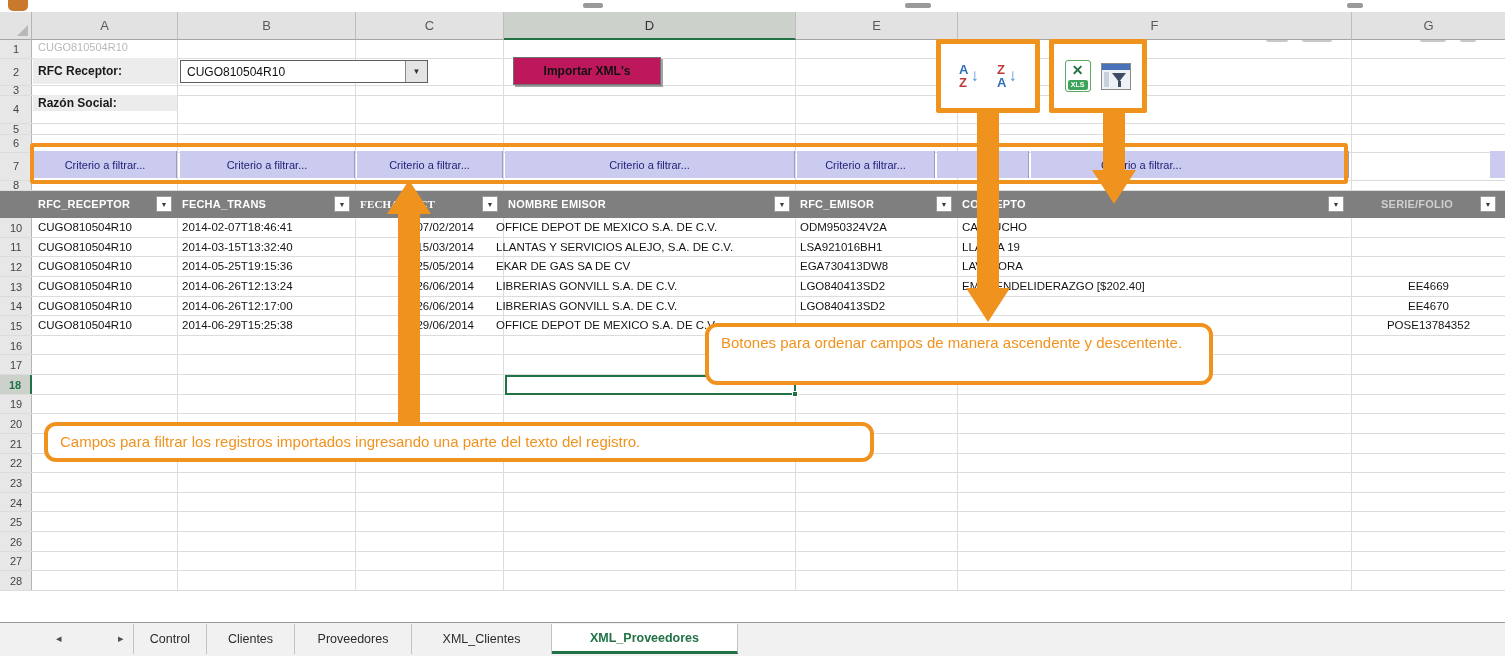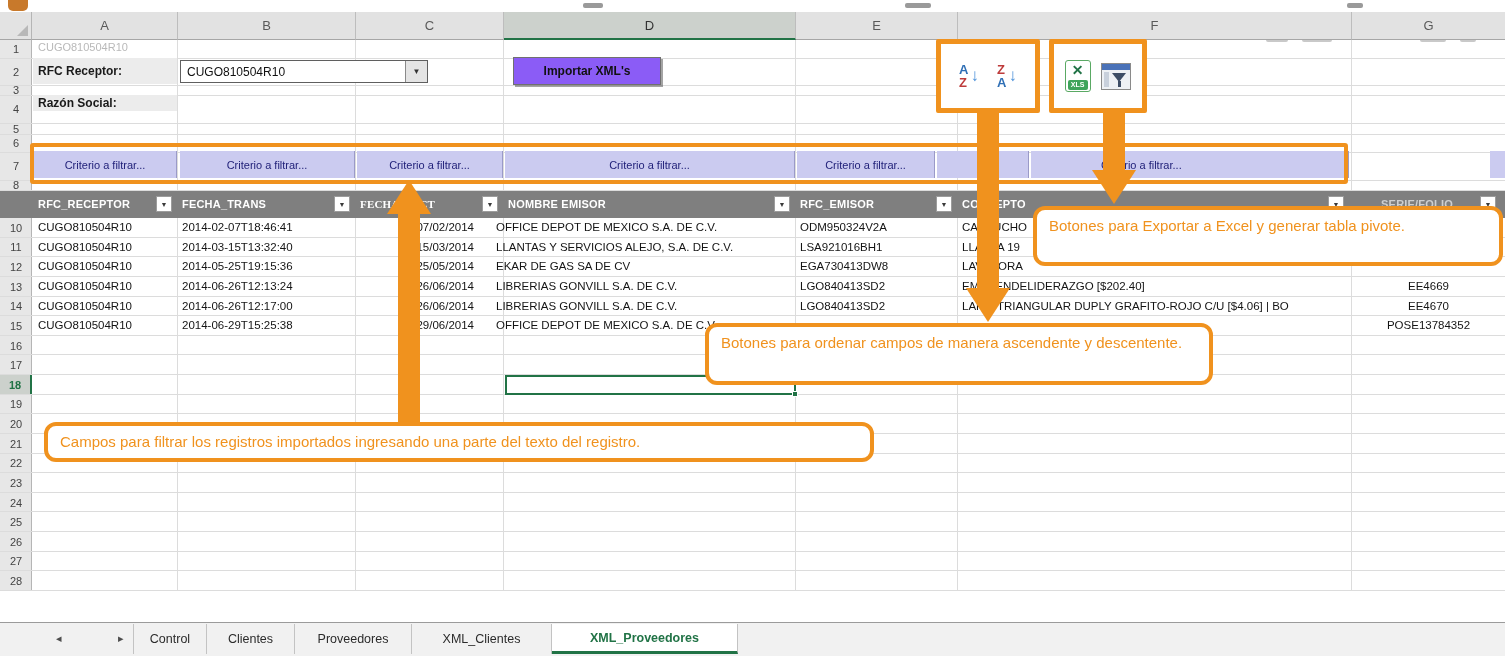--- a/index.html
+++ b/index.html
@@ -41,21 +41,21 @@
   .flabel{position:absolute;left:33px;width:144px;background:#ececec;font-weight:700;font-size:12px;
           color:#1a1a1a;display:flex;align-items:center;padding-left:5px;}
   .combo{position:absolute;left:180px;top:60px;width:248px;height:23px;border:1px solid #5f5f5f;
          background:#fff;display:flex;}
   .combo input{flex:1;border:0;outline:none;font-family:"Liberation Sans",sans-serif;font-size:12px;
          padding:2px 6px;color:#111;}
   .combo .dd{width:22px;background:#e4e4e4;border-left:1px solid #8a8a8a;display:flex;
          align-items:center;justify-content:center;font-size:8px;color:#333;}
   .yellowcell{position:absolute;left:179px;top:95px;width:321px;height:27px;background:#fdf9d8;
          display:flex;align-items:center;padding-left:12px;font-size:12px;font-weight:600;color:#222;}
-  .vbabtn{position:absolute;height:28px;background:#8b5cf6;border:1px solid #707070;
+  .vbabtn{position:absolute;height:28px;background:#be185d;border:1px solid #707070;
          box-shadow:2px 2px 0 rgba(90,90,90,.55);font-size:12px;font-weight:600;color:#111;
          display:flex;align-items:center;justify-content:center;}
 
   
   .fcell{position:absolute;top:151px;height:27px;background:#cbcbf0;color:#22227a;font-size:11px;
          display:flex;align-items:center;justify-content:center;border-right:1px solid #9a9ac8;}
   .fcell.fleft{justify-content:flex-start;padding-left:70px;}
 
   
   .tblhdr{position:absolute;left:0;top:191px;width:1505px;height:27px;background:#7f7f7f;}
@@ -267,21 +267,20 @@
         <span class="c-con">EMPRENDELIDERAZGO [$202.40]</span>
         <span class="c-ser">EE4669</span>
       </div>
 
       <div class="drow">
         <span class="c-rfc">CUGO810504R10</span>
         <span class="c-trans">2014-06-26T12:17:00</span>
         <span class="c-fact">26/06/2014</span>
         <span class="c-nom">LIBRERIAS GONVILL S.A. DE C.V.</span>
         <span class="c-emi">LGO840413SD2</span>
-        <span class="c-con">LAPIZ TRIANGULAR DUPLY GRAFITO-ROJO C/U [$4.06] | BO</span>
         <span class="c-ser">EE4670</span>
       </div>
 
       <div class="drow">
         <span class="c-rfc">CUGO810504R10</span>
         <span class="c-trans">2014-06-29T15:25:38</span>
         <span class="c-fact">29/06/2014</span>
         <span class="c-nom">OFFICE DEPOT DE MEXICO S.A. DE C.V.</span>
         <span class="c-emi"></span>
         <span class="c-con"></span>
@@ -324,21 +323,20 @@
     </div>
   </div>
 
   <div class="ah-up" style="left:387px;top:180px;"></div>
   <div class="shaft" style="left:398px;top:210px;height:214px;"></div>
   <div class="shaft" style="left:977px;top:112px;height:178px;"></div>
   <div class="ah-down" style="left:966px;top:288px;"></div>
   <div class="shaft" style="left:1103px;top:112px;height:60px;"></div>
   <div class="ah-down" style="left:1092px;top:170px;"></div>
 
-  <div class="callout" style="left:1033px;top:206px;width:470px;height:60px;">Botones para Exportar a Excel y generar tabla pivote.</div>
   <div class="callout" style="left:705px;top:323px;width:508px;height:62px;">Botones para ordenar campos de manera ascendente y descentente.</div>
   <div class="callout" style="left:44px;top:422px;width:830px;height:40px;">Campos para filtrar los registros importados ingresando una parte del texto del registro.</div>
 
   <div class="tabbar">
     <div class="navarr" style="left:56px;">◂</div>
     <div class="navarr" style="left:118px;">▸</div>
     <div class="tab first" style="left:133px;width:74px;">Control</div>
     <div class="tab" style="left:207px;width:88px;">Clientes</div>
     <div class="tab" style="left:295px;width:117px;">Proveedores</div>
     <div class="tab" style="left:412px;width:140px;">XML_Clientes</div>

